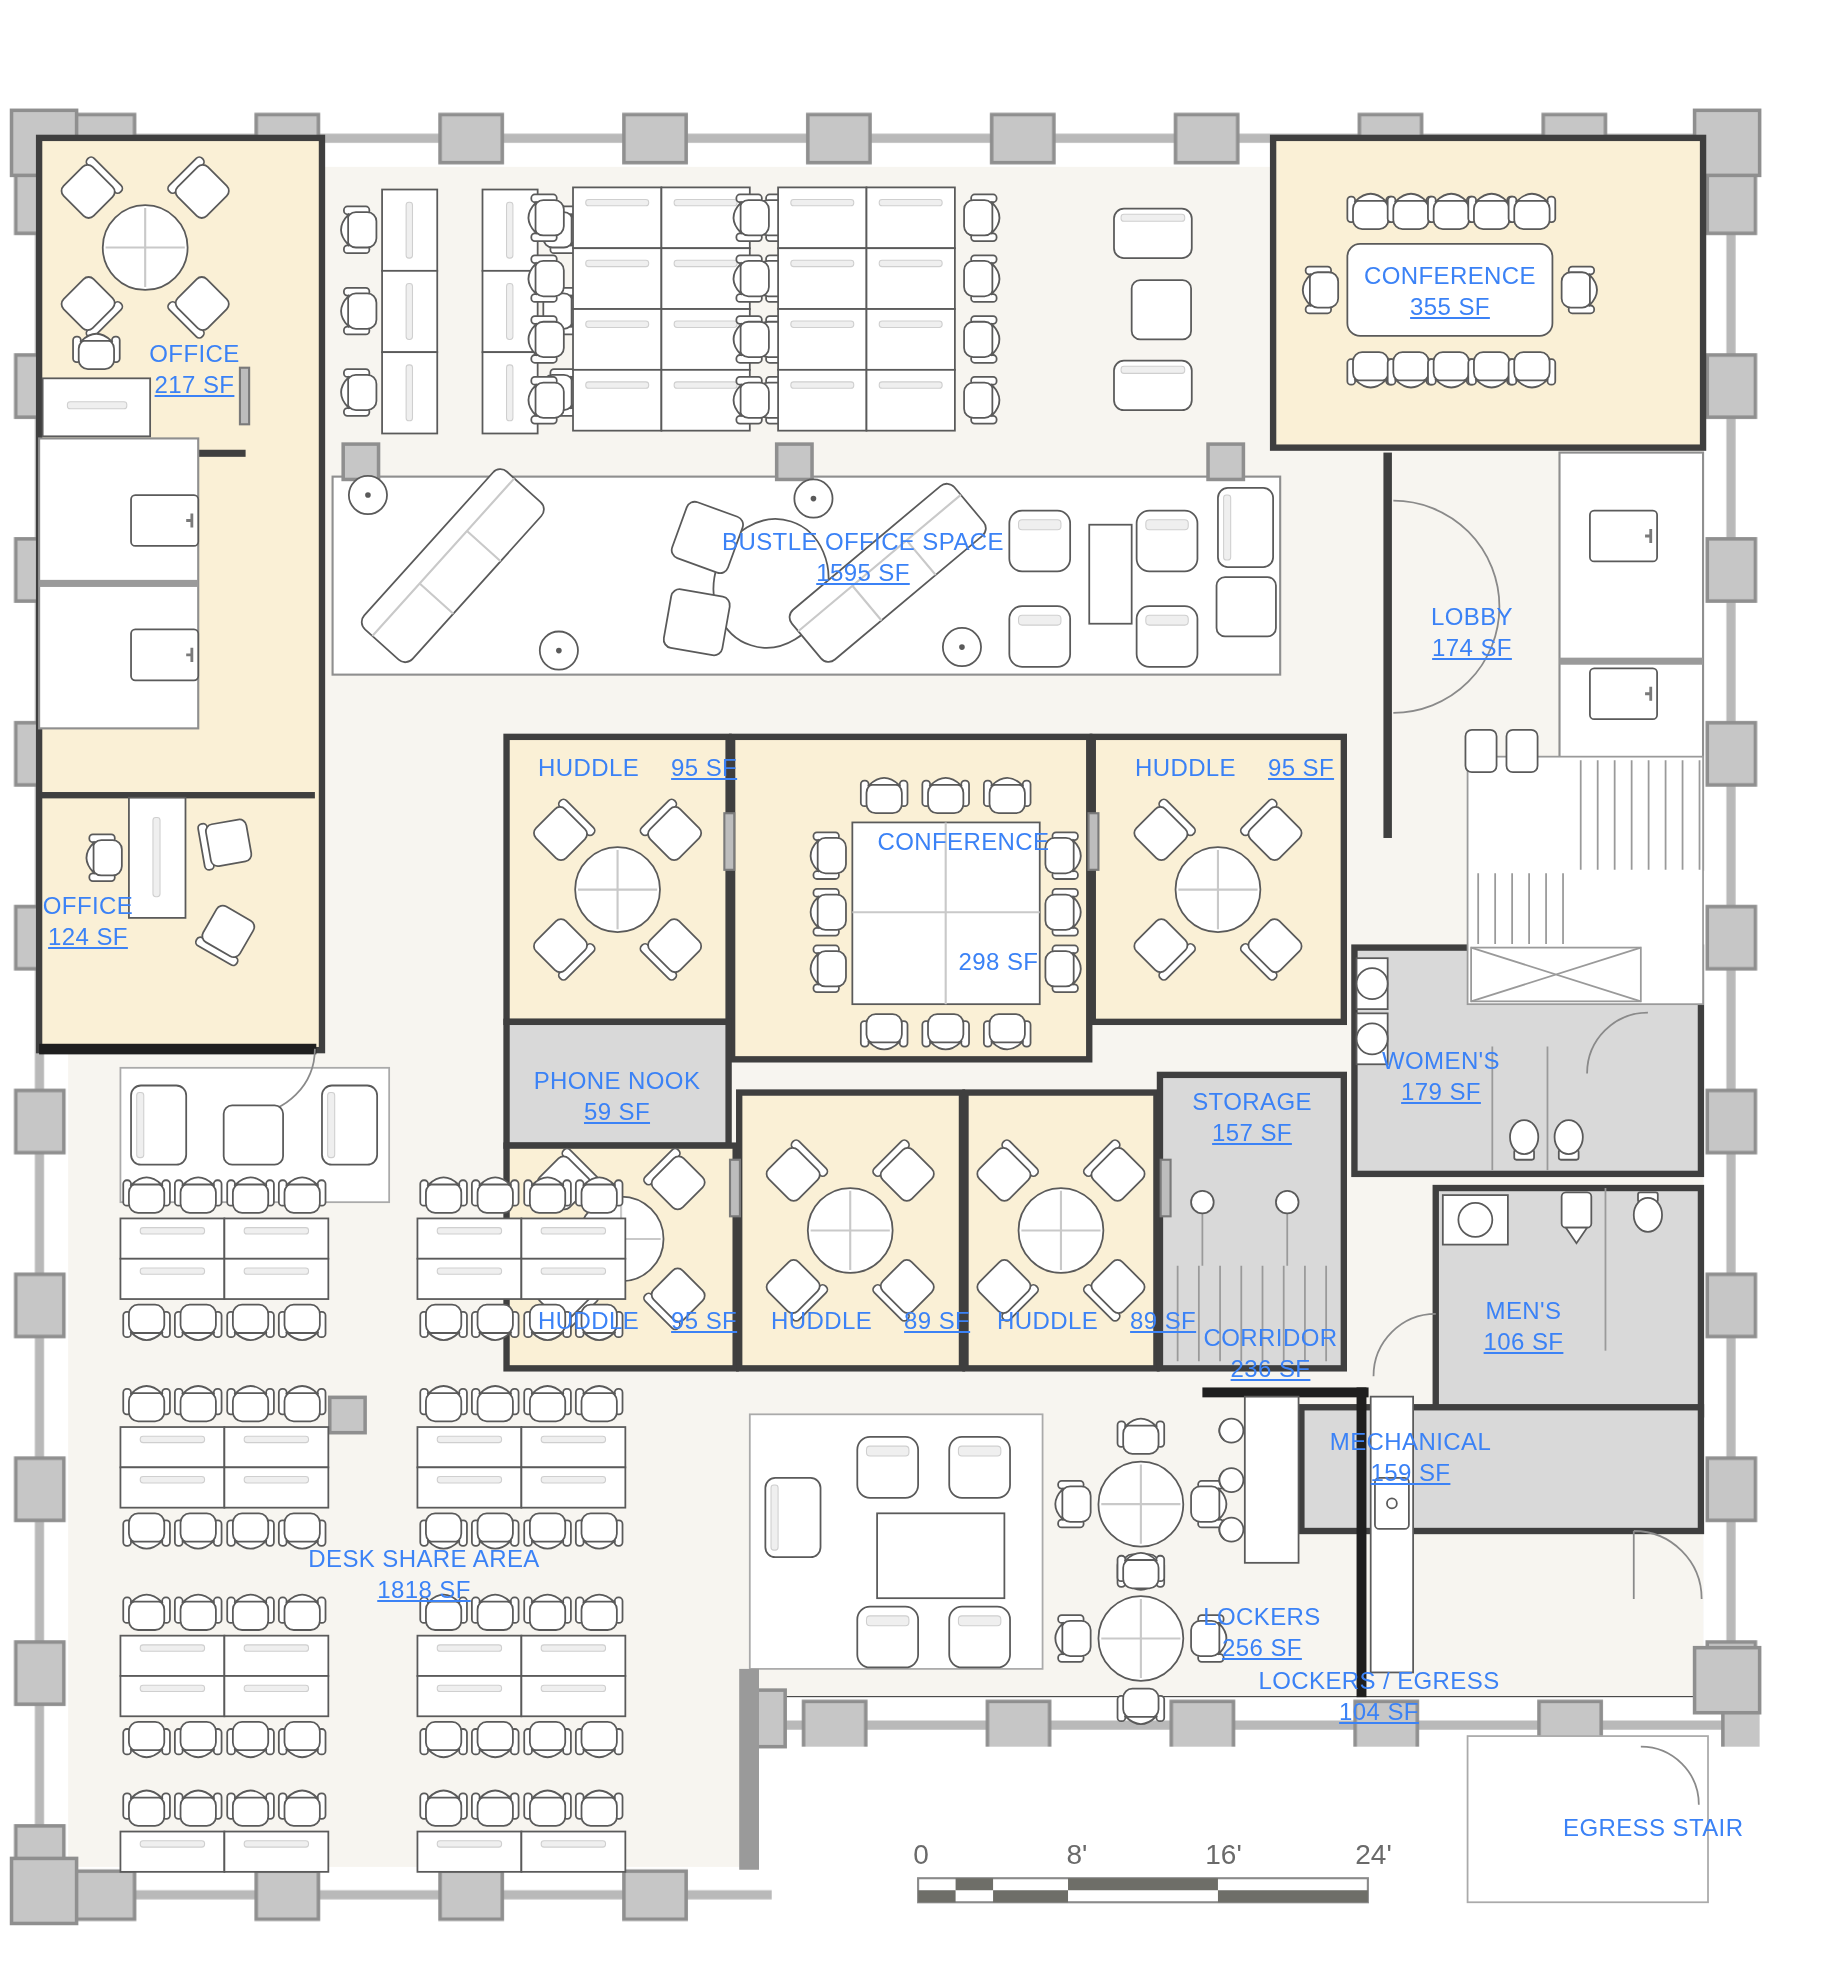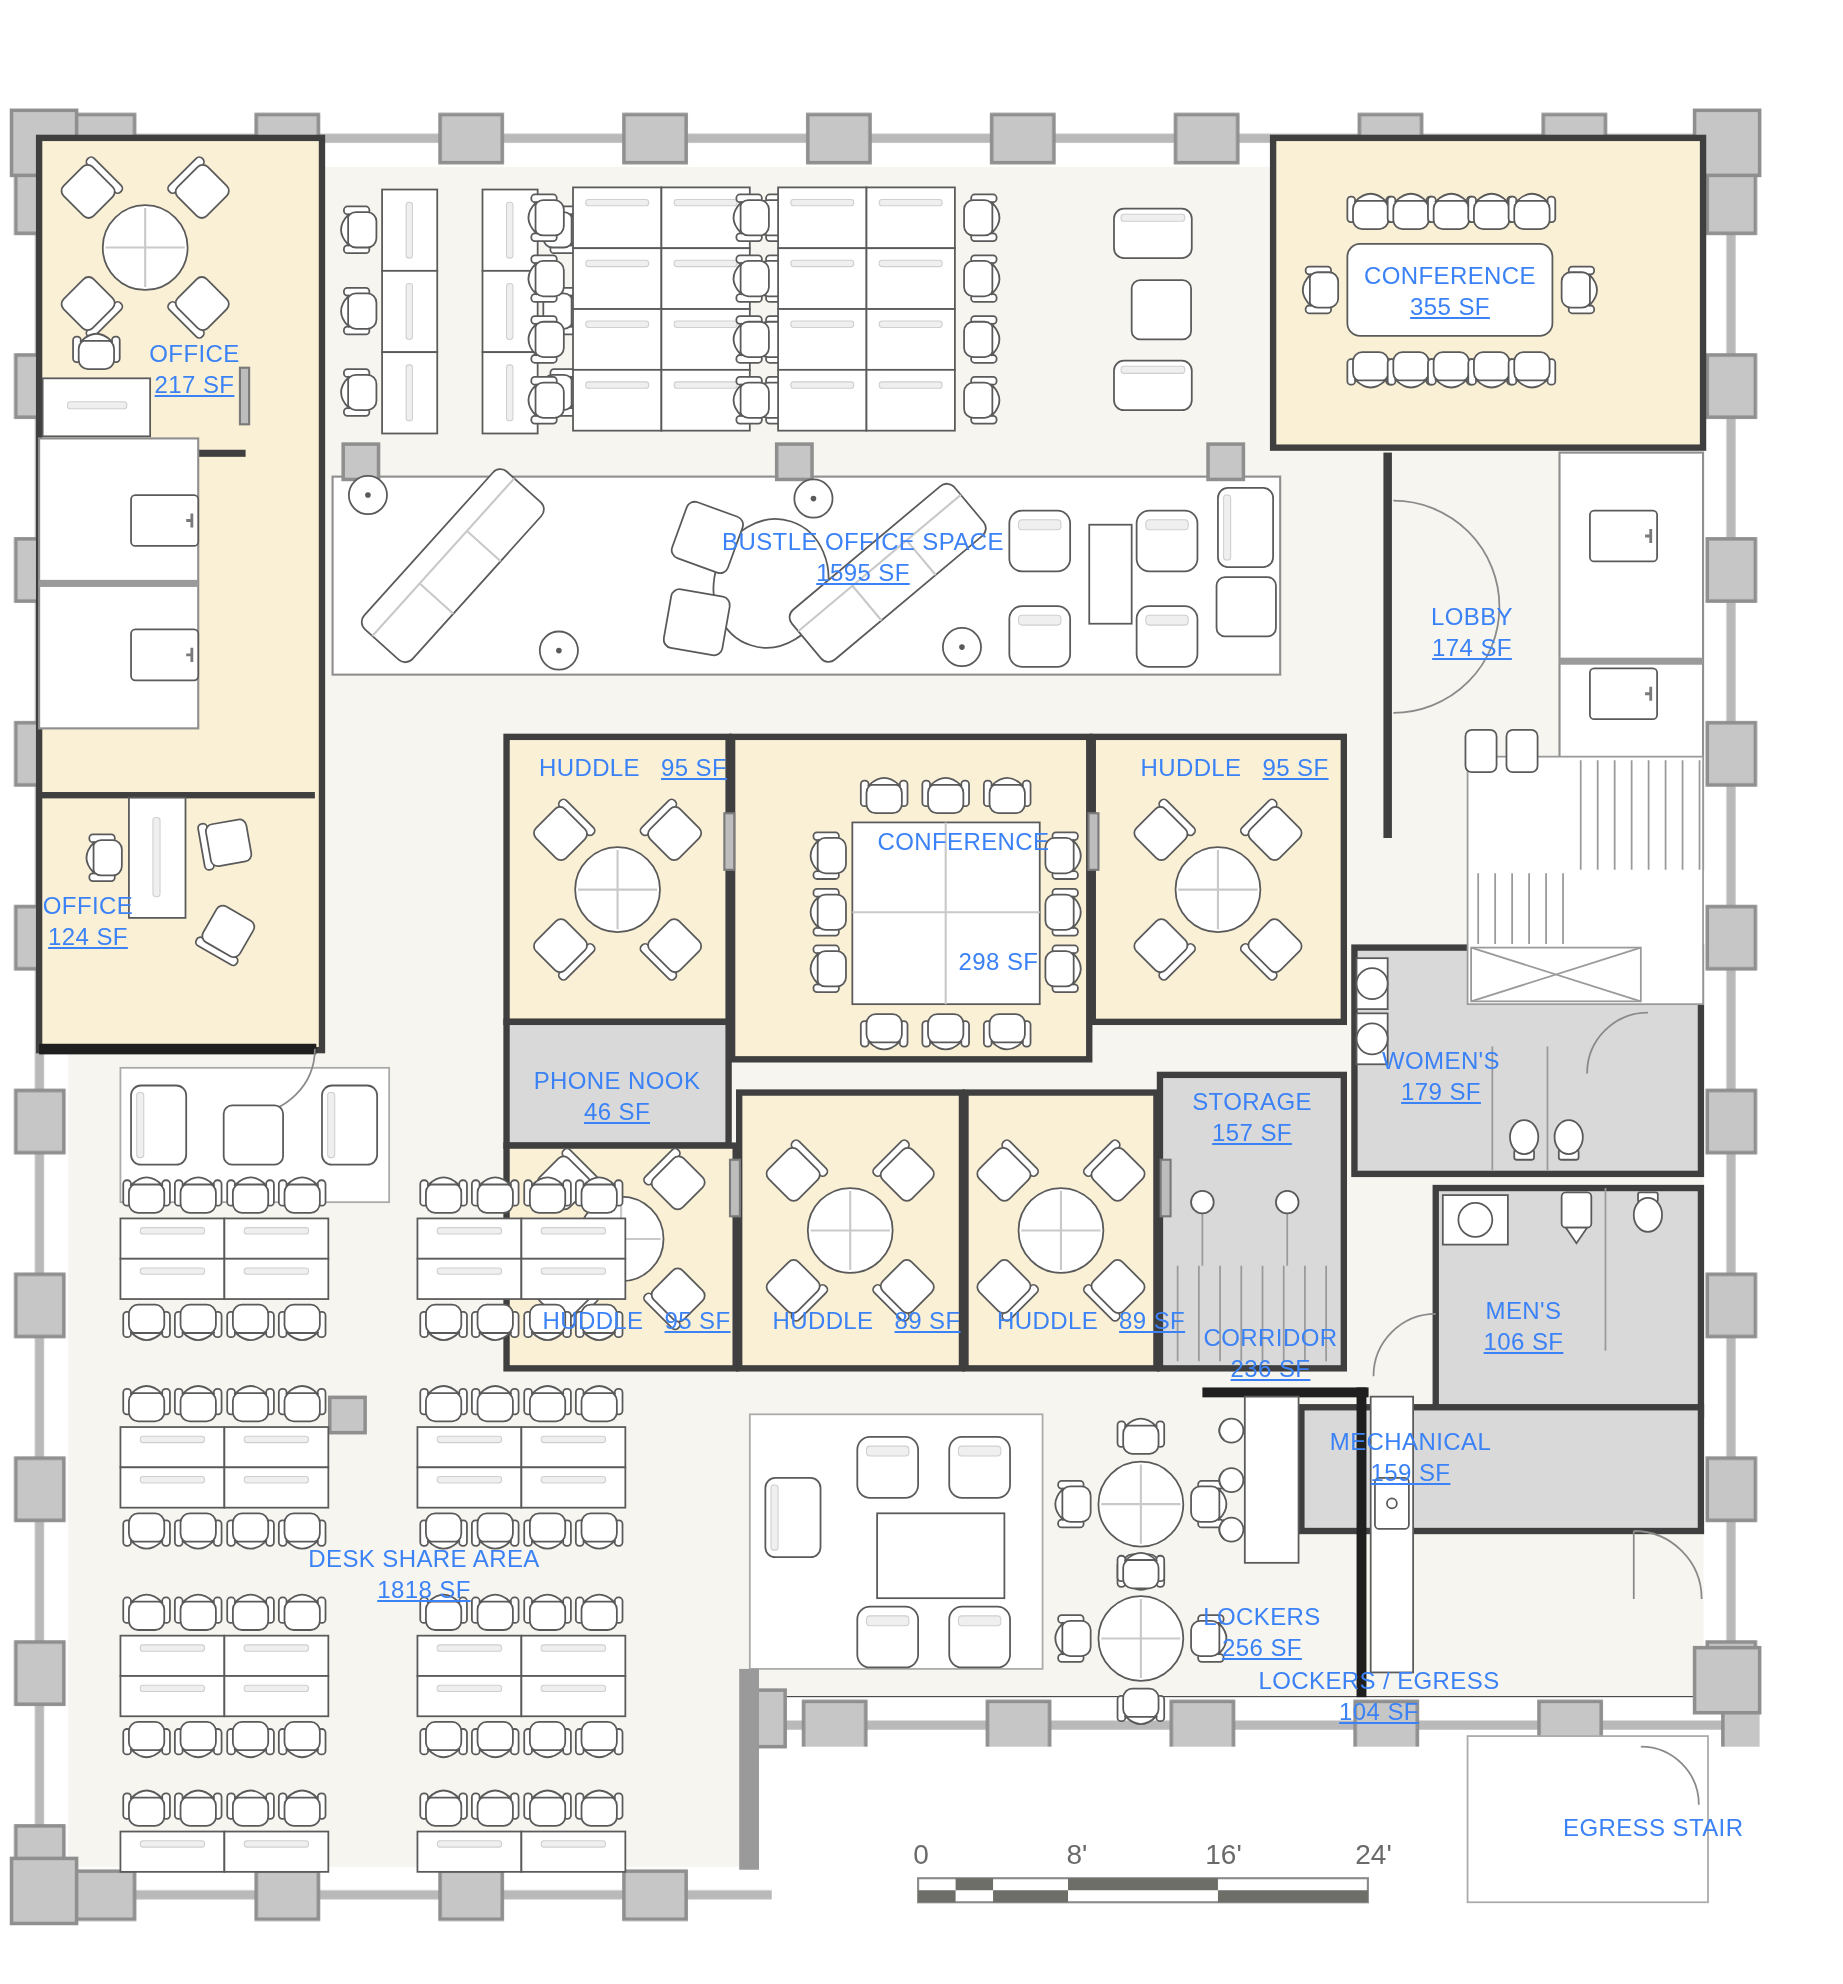--- a/index.html
+++ b/index.html
@@ -23,21 +23,21 @@
   .ln{fill:#efefef;stroke:#cfcfcf;stroke-width:1.5;}
   .tread{stroke:#9a9a9a;stroke-width:2.5;}
   .sbdark{fill:#6e6e68;}
   .sbframe{fill:#ffffff;stroke:#8a8a8a;stroke-width:3;}
   
   .rlabel{position:absolute;text-align:center;color:#3b82f6;font-size:24px;line-height:31px;
           letter-spacing:0.4px;white-space:nowrap;}
   .rlabel .nm{display:block;}
   .rlabel .ar{display:block;text-decoration:underline;}
   .rlabel.one .nm,.rlabel.one .ar{display:inline;margin-left:32px;}
-  .rlabel.one .ar{margin-left:21px;text-align:center;}
+  .rlabel.one .ar{margin-left:32px;text-align:center;}
   .tick{position:absolute;color:#6a6a6a;font-size:28px;text-align:center;}
 </style>
 </head>
 <body>
 
 <div id="plan">
 
 <svg id="fplan" width="1844" height="1985" viewBox="0 0 2607 2807" xmlns="http://www.w3.org/2000/svg">
   <defs>
 
@@ -501,21 +501,21 @@
 <div class="rlabel" style="left:1366px;top:601px;width:212px">
       <span class="nm">LOBBY</span>
       <span class="ar">174 SF</span>
     </div>
 <div class="rlabel one" style="left:506px;top:752px;width:222px"><span class="nm">HUDDLE</span><span class="ar">95 SF</span></div>
 <div class="rlabel one" style="left:1093px;top:752px;width:251px"><span class="nm">HUDDLE</span><span class="ar">95 SF</span></div>
 <div class="rlabel one" style="left:824px;top:826px;width:247px"><span class="nm">CONFERENCE</span></div>
 <div class="rlabel one" style="left:880px;top:946px;width:205px"><span class="nm">298 SF</span></div>
 <div class="rlabel" style="left:506px;top:1065px;width:222px">
       <span class="nm">PHONE NOOK</span>
-      <span class="ar">46 SF</span>
+      <span class="ar">59 SF</span>
     </div>
 <div class="rlabel" style="left:21px;top:890px;width:134px">
       <span class="nm">OFFICE</span>
       <span class="ar">124 SF</span>
     </div>
 <div class="rlabel one" style="left:506px;top:1305px;width:229px"><span class="nm">HUDDLE</span><span class="ar">95 SF</span></div>
 <div class="rlabel one" style="left:739px;top:1305px;width:223px"><span class="nm">HUDDLE</span><span class="ar">89 SF</span></div>
 <div class="rlabel one" style="left:965px;top:1305px;width:191px"><span class="nm">HUDDLE</span><span class="ar">89 SF</span></div>
 <div class="rlabel" style="left:1160px;top:1086px;width:184px">
       <span class="nm">STORAGE</span>

